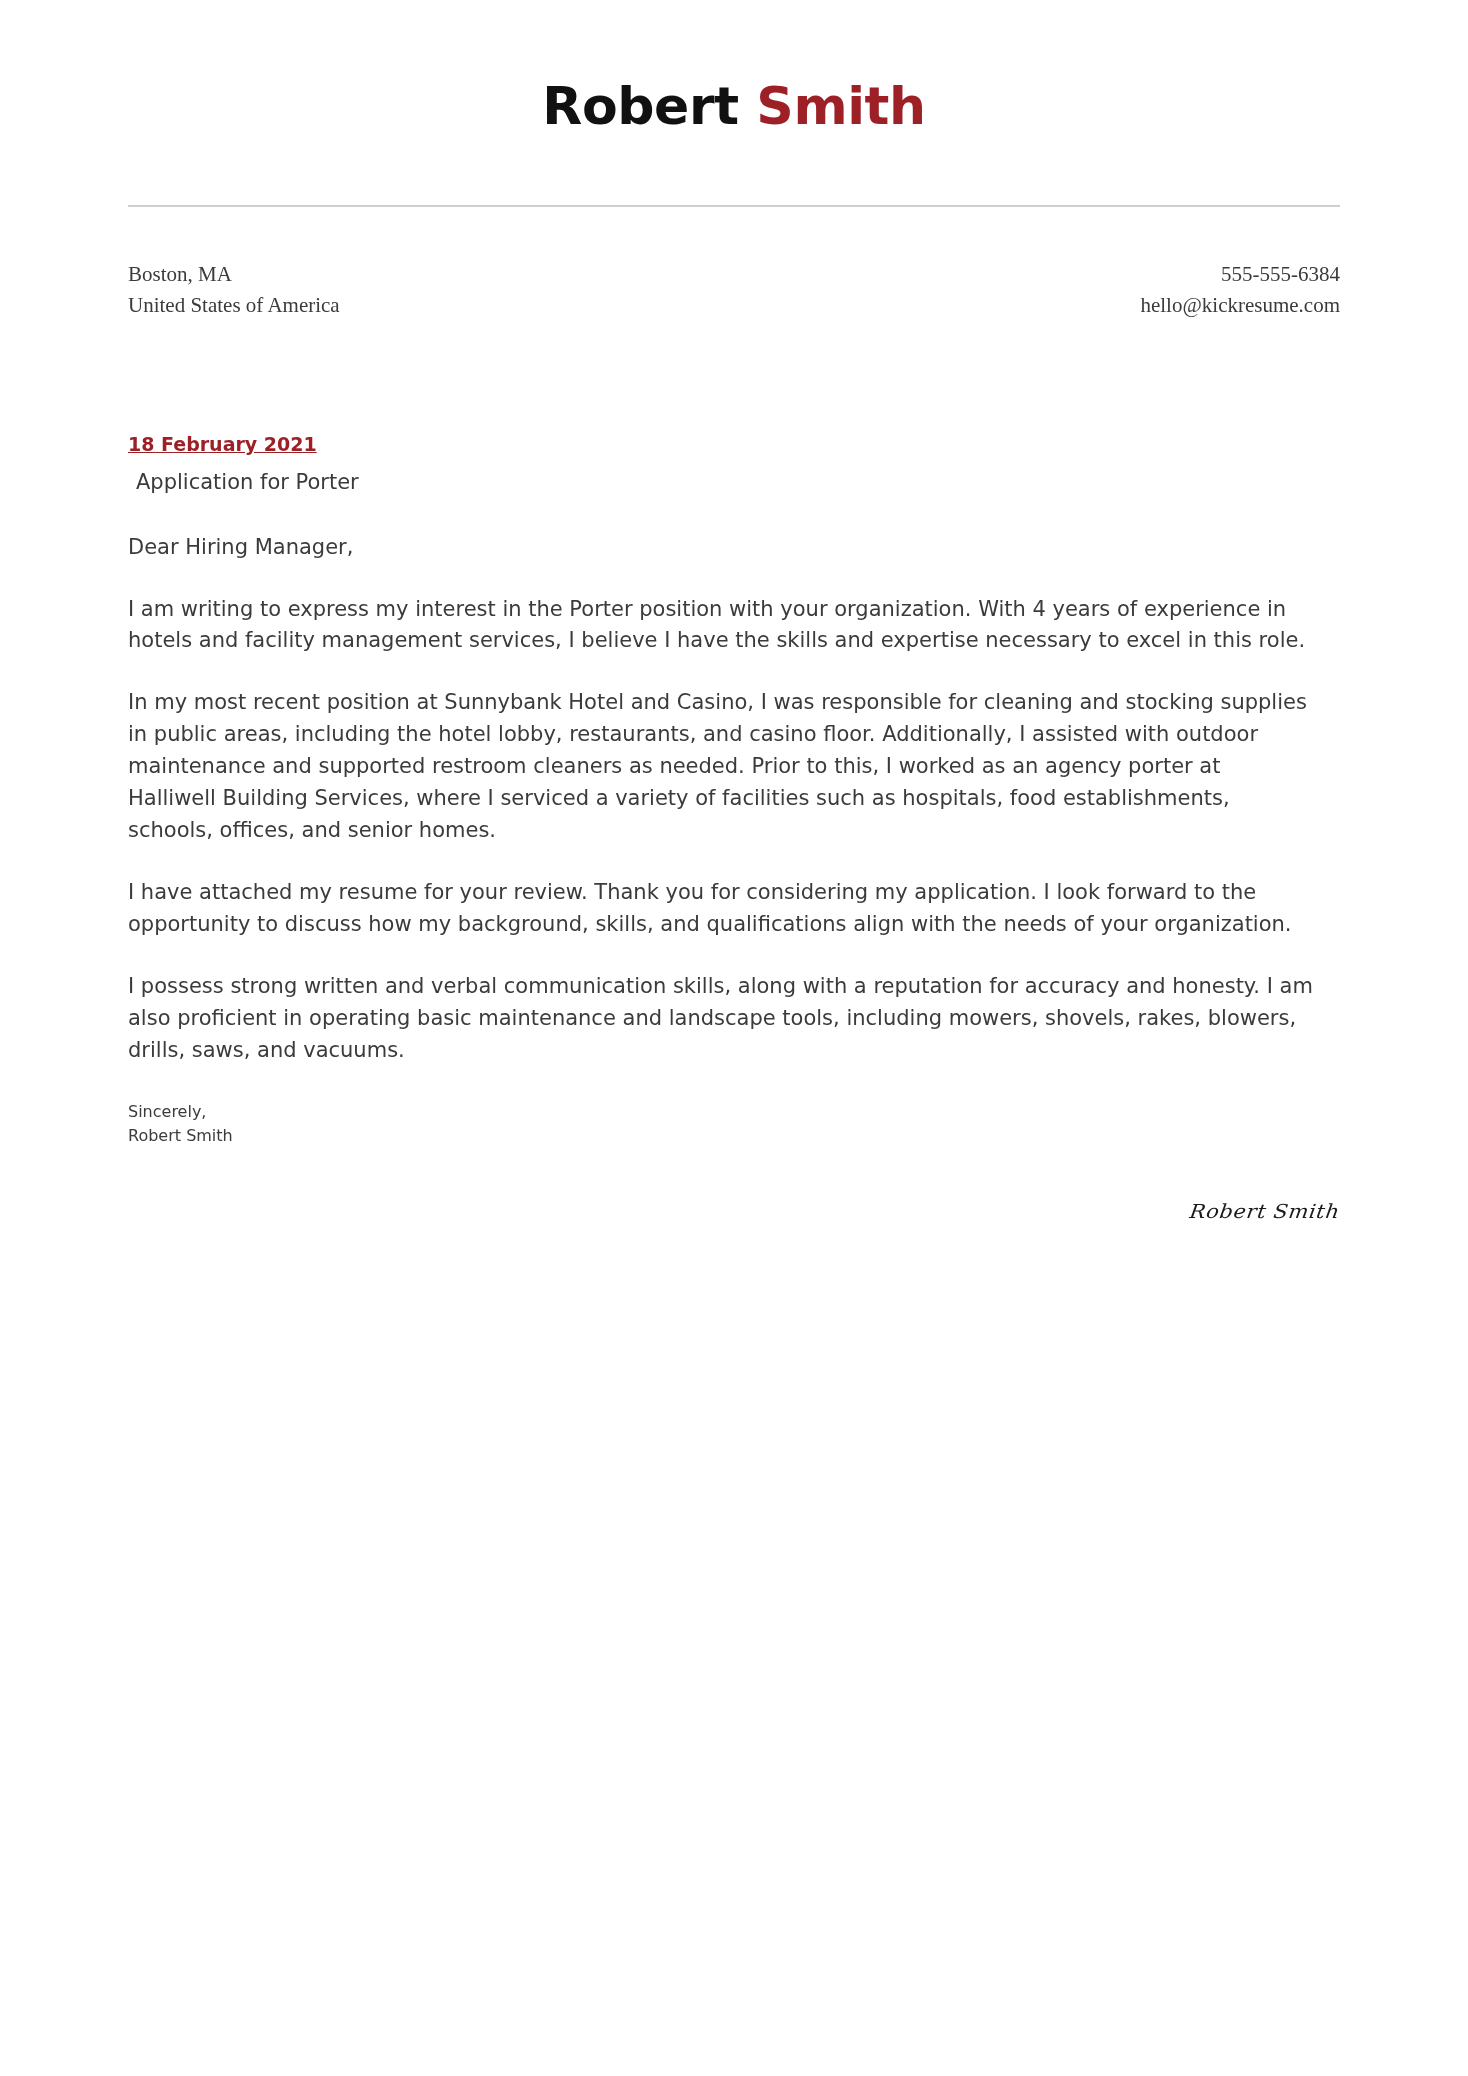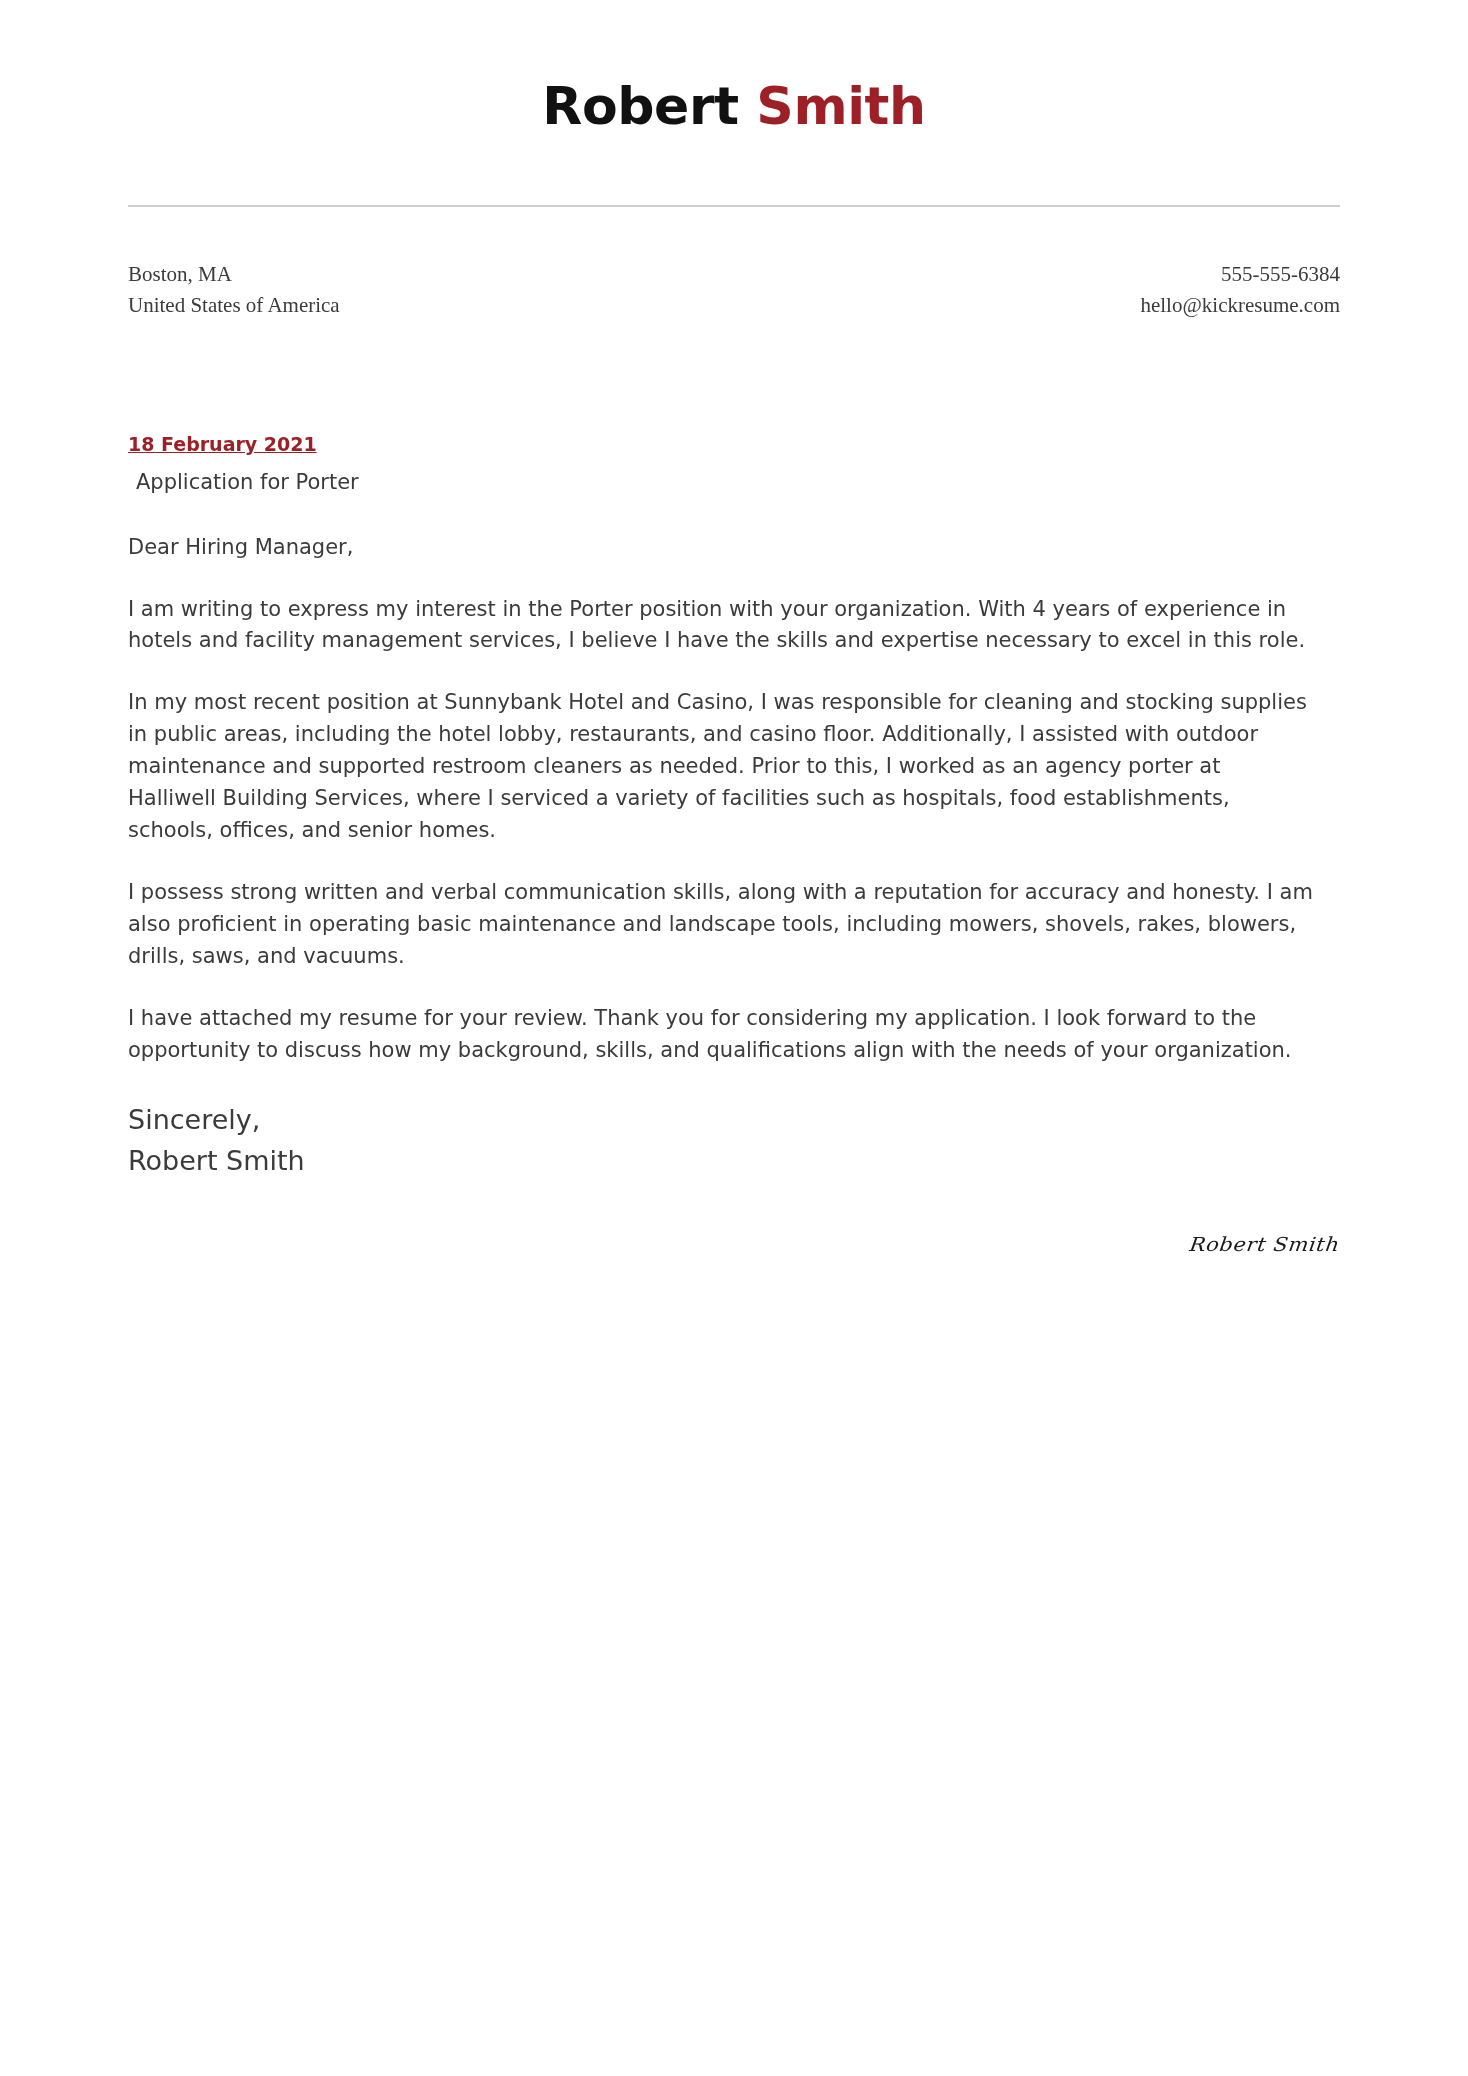--- a/index.html
+++ b/index.html
@@ -100,21 +100,21 @@
     font-family: "DejaVu Sans", sans-serif;
     font-size: 21px;
     color: #3b3b3b;
     line-height: 1.52;
     margin: 30px 0 0 0;
     max-width: 1185px;
     text-align: left;
   }
   .closing {
     font-family: "DejaVu Sans", sans-serif;
-    font-size: 27px;
+    font-size: 16px;
     color: #3b3b3b;
     line-height: 1.5;
     margin: 34px 0 0 0;
   }
   .closing span { display: block; }
 
   
   .signature-wrap {
     margin-top: 52px;
     padding: 0 128px;
@@ -156,22 +156,22 @@
   </div>
 
   <div class="letter">
     <p class="letter-date">18 February 2021</p>
     <p class="letter-subject">Application for Porter</p>
 
     <p class="salutation">Dear Hiring Manager,</p>
 
     <p class="para">I am writing to express my interest in the Porter position with your organization. With 4 years of experience in hotels and facility management services, I believe I have the skills and expertise necessary to excel in this role.</p>
     <p class="para">In my most recent position at Sunnybank Hotel and Casino, I was responsible for cleaning and stocking supplies in public areas, including the hotel lobby, restaurants, and casino floor. Additionally, I assisted with outdoor maintenance and supported restroom cleaners as needed. Prior to this, I worked as an agency porter at Halliwell Building Services, where I serviced a variety of facilities such as hospitals, food establishments, schools, offices, and senior homes.</p>
+    <p class="para">I have attached my resume for your review. Thank you for considering my application. I look forward to the opportunity to discuss how my background, skills, and qualifications align with the needs of your organization.</p>
     <p class="para">I possess strong written and verbal communication skills, along with a reputation for accuracy and honesty. I am also proficient in operating basic maintenance and landscape tools, including mowers, shovels, rakes, blowers, drills, saws, and vacuums.</p>
-    <p class="para">I have attached my resume for your review. Thank you for considering my application. I look forward to the opportunity to discuss how my background, skills, and qualifications align with the needs of your organization.</p>
 
     <div class="closing">
       <span>Sincerely,</span>
       <span>Robert Smith</span>
     </div>
   </div>
 
   <div class="signature-wrap">
     <div class="signature">Robert Smith</div>
   </div>

